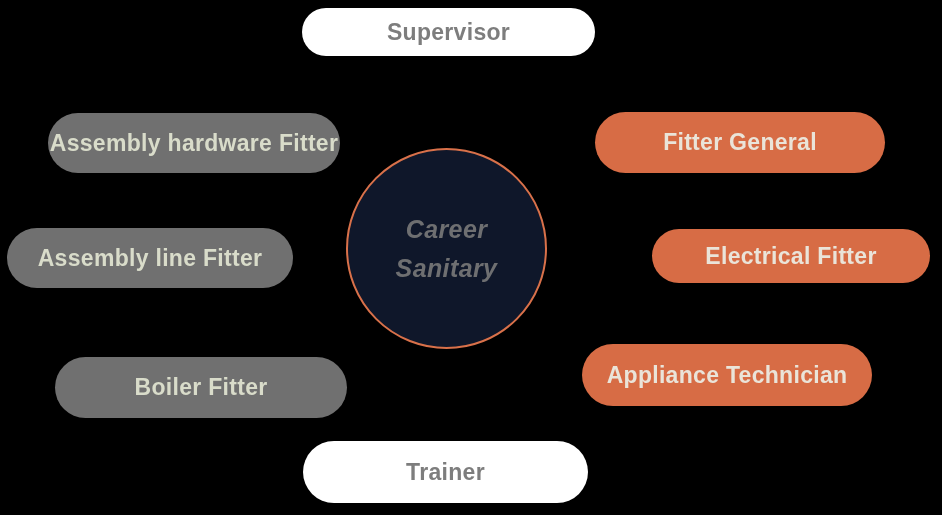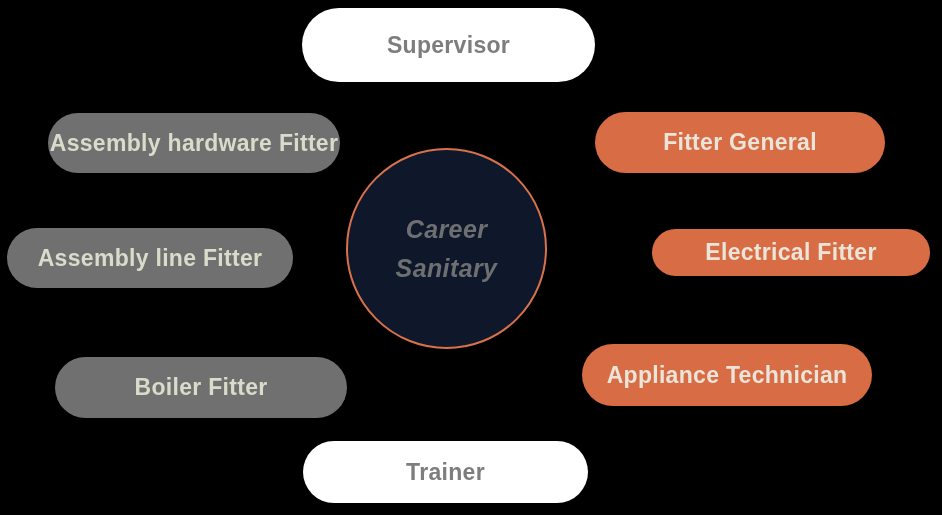--- a/index.html
+++ b/index.html
@@ -27,25 +27,25 @@
     font-size: 23px;
     letter-spacing: 0.3px;
     white-space: nowrap;
     box-sizing: border-box;
   }
   .node.white  { background: #ffffff; color: #7d7d7d; }
   .node.gray   { background: #707070; color: #d9dcca; }
   .node.orange { background: #d76c45; color: #eae4d9; }
 
   
-  .pos-supervisor { left: 302px; top: 8px;   width: 293px; height: 74px; }
+  .pos-supervisor { left: 302px; top: 8px;   width: 293px; height: 48px; }
   .pos-sanitary   { left: 48px;  top: 113px; width: 292px; height: 60px; }
   .pos-general    { left: 595px; top: 112px; width: 290px; height: 61px; }
   .pos-assembly   { left: 7px;   top: 228px; width: 286px; height: 60px; }
-  .pos-electrical { left: 652px; top: 229px; width: 278px; height: 47px; }
+  .pos-electrical { left: 652px; top: 229px; width: 278px; height: 54px; }
   .pos-boiler     { left: 55px;  top: 333px; width: 292px; height: 61px; margin-top: 24px; }
   .pos-appliance  { left: 582px; top: 344px; width: 290px; height: 62px; }
   .pos-trainer    { left: 303px; top: 441px; width: 285px; height: 62px; text-align: center; }
 
   .center-circle {
     position: absolute;
     left: 346px;
     top: 148px;
     width: 201px;
     height: 201px;

